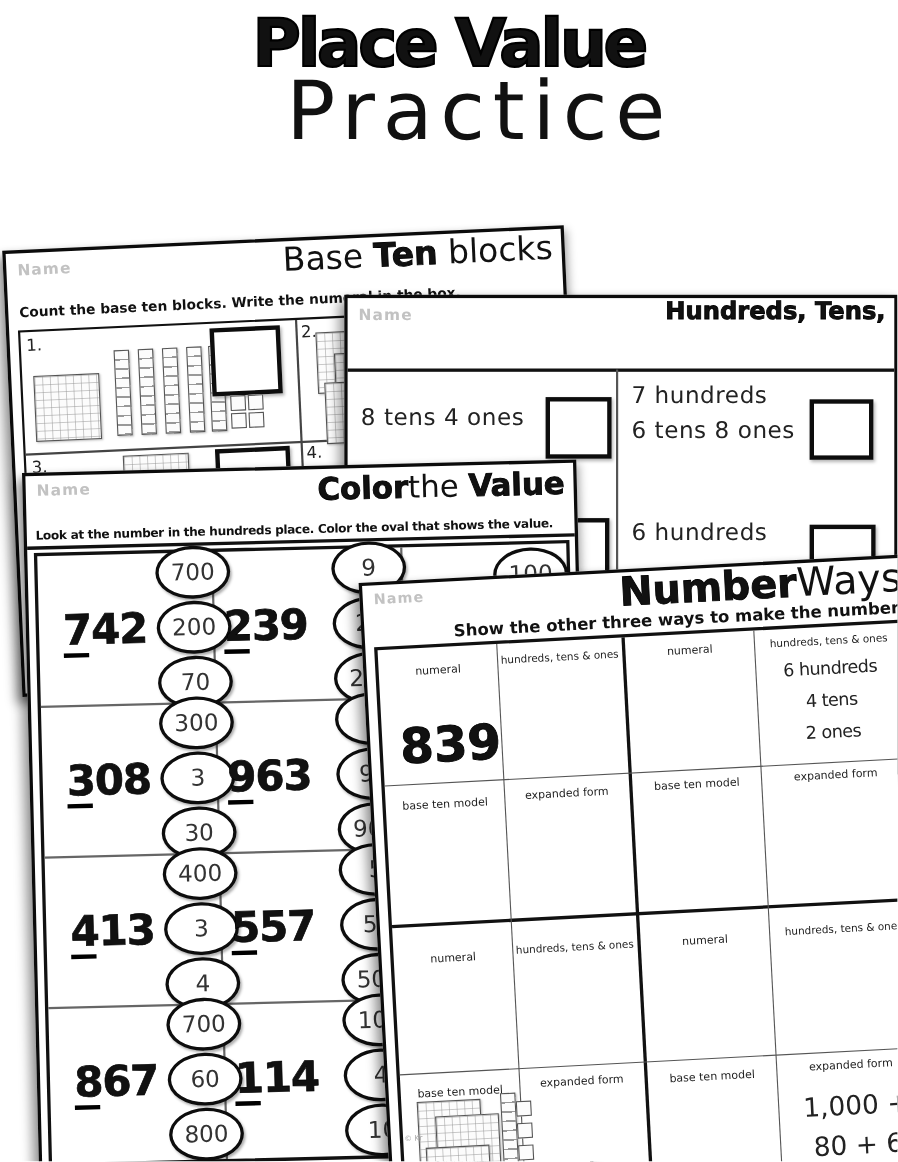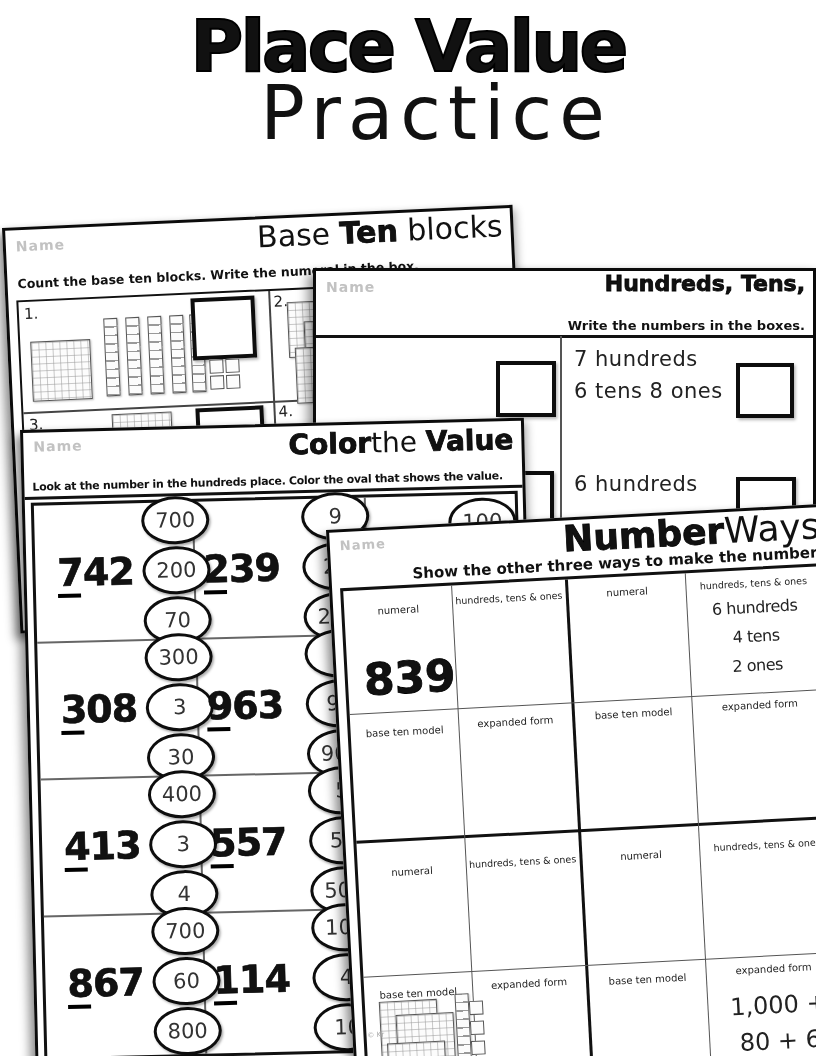--- a/index.html
+++ b/index.html
@@ -1,21 +1,21 @@
 <!DOCTYPE html>
 <html><head>
 <meta charset="utf-8">
 <style>
   html,body { margin:0; padding:0; background:#ffffff; }
   .canvas {
     position:relative; width:816px; height:1056px; overflow:hidden;
     background:#ffffff; font-family:"DejaVu Sans", sans-serif; color:#111;
   }
   
-  .mt1 { font-size:72px; font-weight:900; letter-spacing:-3px; text-align:center;
+  .mt1 { font-size:60px; font-weight:900; letter-spacing:-3px; text-align:center;
          line-height:1.0; margin-top:10px; -webkit-text-stroke:2px #000; }
   .mt2 { font-size:74px; font-weight:400; letter-spacing:7px; text-align:center;
          line-height:0.95; transform:translateX(28px); margin-top:-4px; }
 
   
   .page { position:absolute; background:#fff; border:3px solid #0b0b0b;
           box-shadow:-6px 6px 10px rgba(0,0,0,0.38), 3px 4px 8px rgba(0,0,0,0.28); }
   #page-bt { left:2px;   top:228px; width:505px; height:400px; transform:rotate(-2.6deg); transform-origin:0 0; z-index:1; }
   #page-ht { left:313px; top:268px; width:497px; height:430px; z-index:2; }
   #page-cv { left:20px;  top:430px; width:498px; height:660px; transform:rotate(-1.4deg); transform-origin:0 0; z-index:3; }
@@ -134,24 +134,24 @@
       <div class="abox" style="left:172px;top:114px;width:60px;height:56px"></div>
       <div class="plabel" style="left:255px;top:112px">4.</div>
     </div>
   </div>
 
   <div class="page" id="page-ht">
     <div class="name">Name</div>
     <div class="ht-title">
       <div class="ht-l1">Hundreds, Tens,</div>
     </div>
-    <div class="ht-instr instr">Write the numbers in the boxes.</div>
     <div class="hr" style="top:64px"></div>
     <div class="ht-vline"></div>
 
+    <div class="thin-txt" style="left:12px;top:96px">8 tens 4 ones</div>
     <div class="abox" style="left:180px;top:90px;width:52px;height:48px"></div>
 
     <div class="thin-txt" style="left:258px;top:76px">7 hundreds</div>
     <div class="thin-txt" style="left:258px;top:108px">6 tens 8 ones</div>
     <div class="abox" style="left:420px;top:92px;width:50px;height:47px"></div>
 
     <div class="abox" style="left:178px;top:200px;width:52px;height:48px"></div>
     <div class="thin-txt" style="left:258px;top:201px">6 hundreds</div>
     <div class="abox" style="left:420px;top:206px;width:52px;height:48px"></div>
   </div>

